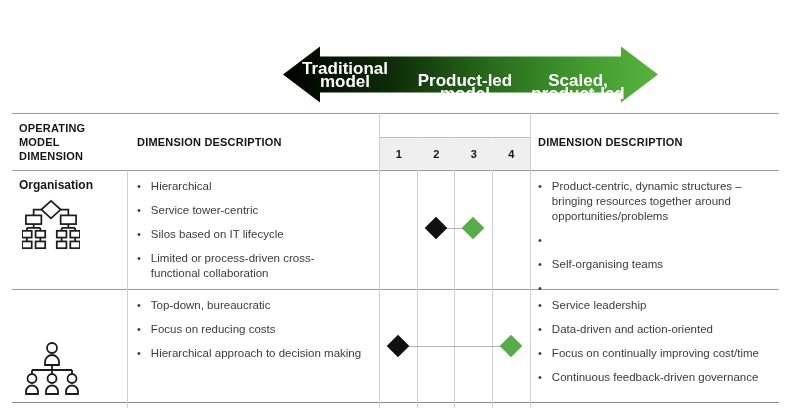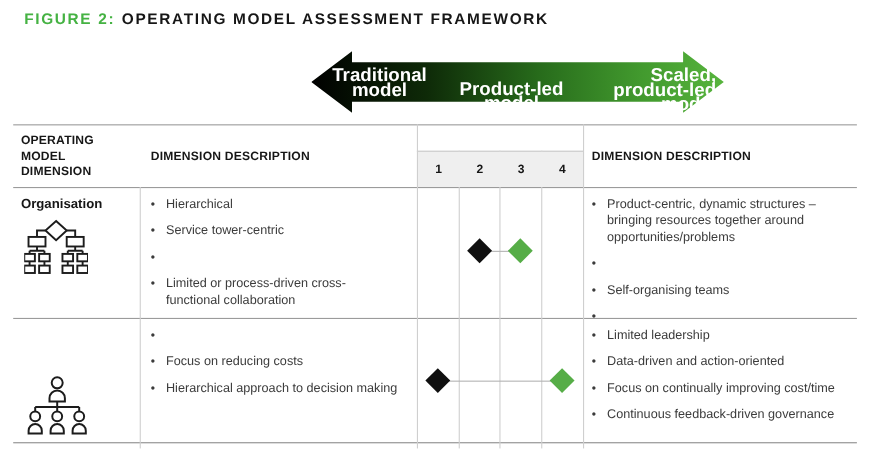--- a/index.html
+++ b/index.html
@@ -10,21 +10,21 @@
   .title{position:absolute;left:22px;top:9px;font-size:14px;font-weight:bold;letter-spacing:1.5px;white-space:nowrap;}
   .title .fig{color:#45b243;margin-right:6px;}
   .title .ttl{color:#161616;}
 
   
   .arrow{position:absolute;left:283px;top:46px;width:376px;height:58px;}
   .arrow svg{position:absolute;left:0;top:0;}
   .arrow .lbl{position:absolute;color:#fff;font-weight:bold;font-size:17px;line-height:13px;text-align:center;}
   .lbl.l1{left:12px;top:16px;width:100px;}
   .lbl.l2{left:132px;top:28px;width:100px;}
-  .lbl.l3{left:222px;top:16px;width:146px;text-align:right;}
+  .lbl.l3{left:222px;top:28px;width:146px;}
 
   
   .table{position:absolute;left:12px;top:113px;width:767px;height:207px;}
   .hline{position:absolute;height:1px;background:#9b9b9b;left:0;width:767px;}
   .vline{position:absolute;width:1px;background:#cfcfcf;}
   .th{font-size:11px;font-weight:bold;color:#161616;letter-spacing:0.2px;}
   .th-dim{position:absolute;left:7px;top:8px;width:80px;line-height:14px;}
   .th-desc-left{position:absolute;left:125px;top:0;height:57px;display:flex;align-items:center;}
   .th-maturity{position:absolute;left:368px;top:1px;width:150px;height:23px;background:#fafafa;display:flex;align-items:center;justify-content:center;letter-spacing:0.5px;}
   .th-nums{position:absolute;left:368px;top:25px;width:150px;height:32px;background:#efefef;display:flex;}
@@ -49,23 +49,20 @@
   .diamond{position:absolute;width:16px;height:16px;transform:translate(-50%,-50%) rotate(45deg);}
   .diamond.black{background:#101010;}
   .diamond.green{background:#56ad47;}
   .c1{left:18.9px;} .c2{left:56.6px;} .c3{left:94.4px;} .c4{left:132.1px;}
 </style>
 </head>
 <body>
 
 <div class="page">
 
-  <div class="title">
-    <span class="fig">FIGURE 2:</span><span class="ttl">OPERATING MODEL ASSESSMENT FRAMEWORK</span>
-  </div>
 
   <div class="arrow">
     <svg width="376" height="58" viewBox="0 0 376 58">
       <defs>
         <linearGradient id="grad" x1="0" y1="0" x2="1" y2="0">
           <stop offset="0" stop-color="#000000"></stop>
           <stop offset="0.28" stop-color="#0e2a08"></stop>
           <stop offset="0.55" stop-color="#276b1b"></stop>
           <stop offset="0.8" stop-color="#429a2e"></stop>
           <stop offset="1" stop-color="#57b43d"></stop>
@@ -127,20 +124,21 @@
         <div class="bullet">
             <span class="dot">•</span>
             <span>Hierarchical</span>
           </div>
         <div class="bullet">
             <span class="dot">•</span>
             <span>Service tower-centric</span>
           </div>
         <div class="bullet">
             <span class="dot">•</span>
+            <span>Silos based on IT lifecycle</span>
           </div>
         <div class="bullet">
             <span class="dot">•</span>
             <span>Limited or process-driven cross-functional collaboration</span>
           </div>
       </div>
       <div class="matcell">
         <div class="connector" style="top:58px;left:56.6px;width:37.8px;"></div>
         <div class="diamond black c2" style="top:58px;"></div>
         <div class="diamond green c3" style="top:58px;"></div>
@@ -173,39 +171,40 @@
           <path d="M2 53 v-2.5 a6 6 0 0 1 12 0 V53 z"></path>
           <circle cx="28" cy="37.5" r="4.5"></circle>
           <path d="M22 53 v-2.5 a6 6 0 0 1 12 0 V53 z"></path>
           <circle cx="48" cy="37.5" r="4.5"></circle>
           <path d="M42 53 v-2.5 a6 6 0 0 1 12 0 V53 z"></path>
         </svg>
       </div>
       <div class="blist left" style="width:228px;">
         <div class="bullet">
             <span class="dot">•</span>
+            <span>Top-down, bureaucratic</span>
           </div>
         <div class="bullet">
             <span class="dot">•</span>
             <span>Focus on reducing costs</span>
           </div>
         <div class="bullet">
             <span class="dot">•</span>
             <span>Hierarchical approach to decision making</span>
           </div>
       </div>
       <div class="matcell">
         <div class="connector" style="top:57px;left:18.9px;width:113.2px;"></div>
         <div class="diamond black c1" style="top:57px;"></div>
         <div class="diamond green c4" style="top:57px;"></div>
       </div>
       <div class="blist right">
         <div class="bullet">
             <span class="dot">•</span>
-            <span>Limited leadership</span>
+            <span>Service leadership</span>
           </div>
         <div class="bullet">
             <span class="dot">•</span>
             <span>Data-driven and action-oriented</span>
           </div>
         <div class="bullet">
             <span class="dot">•</span>
             <span>Focus on continually improving cost/time</span>
           </div>
         <div class="bullet">

